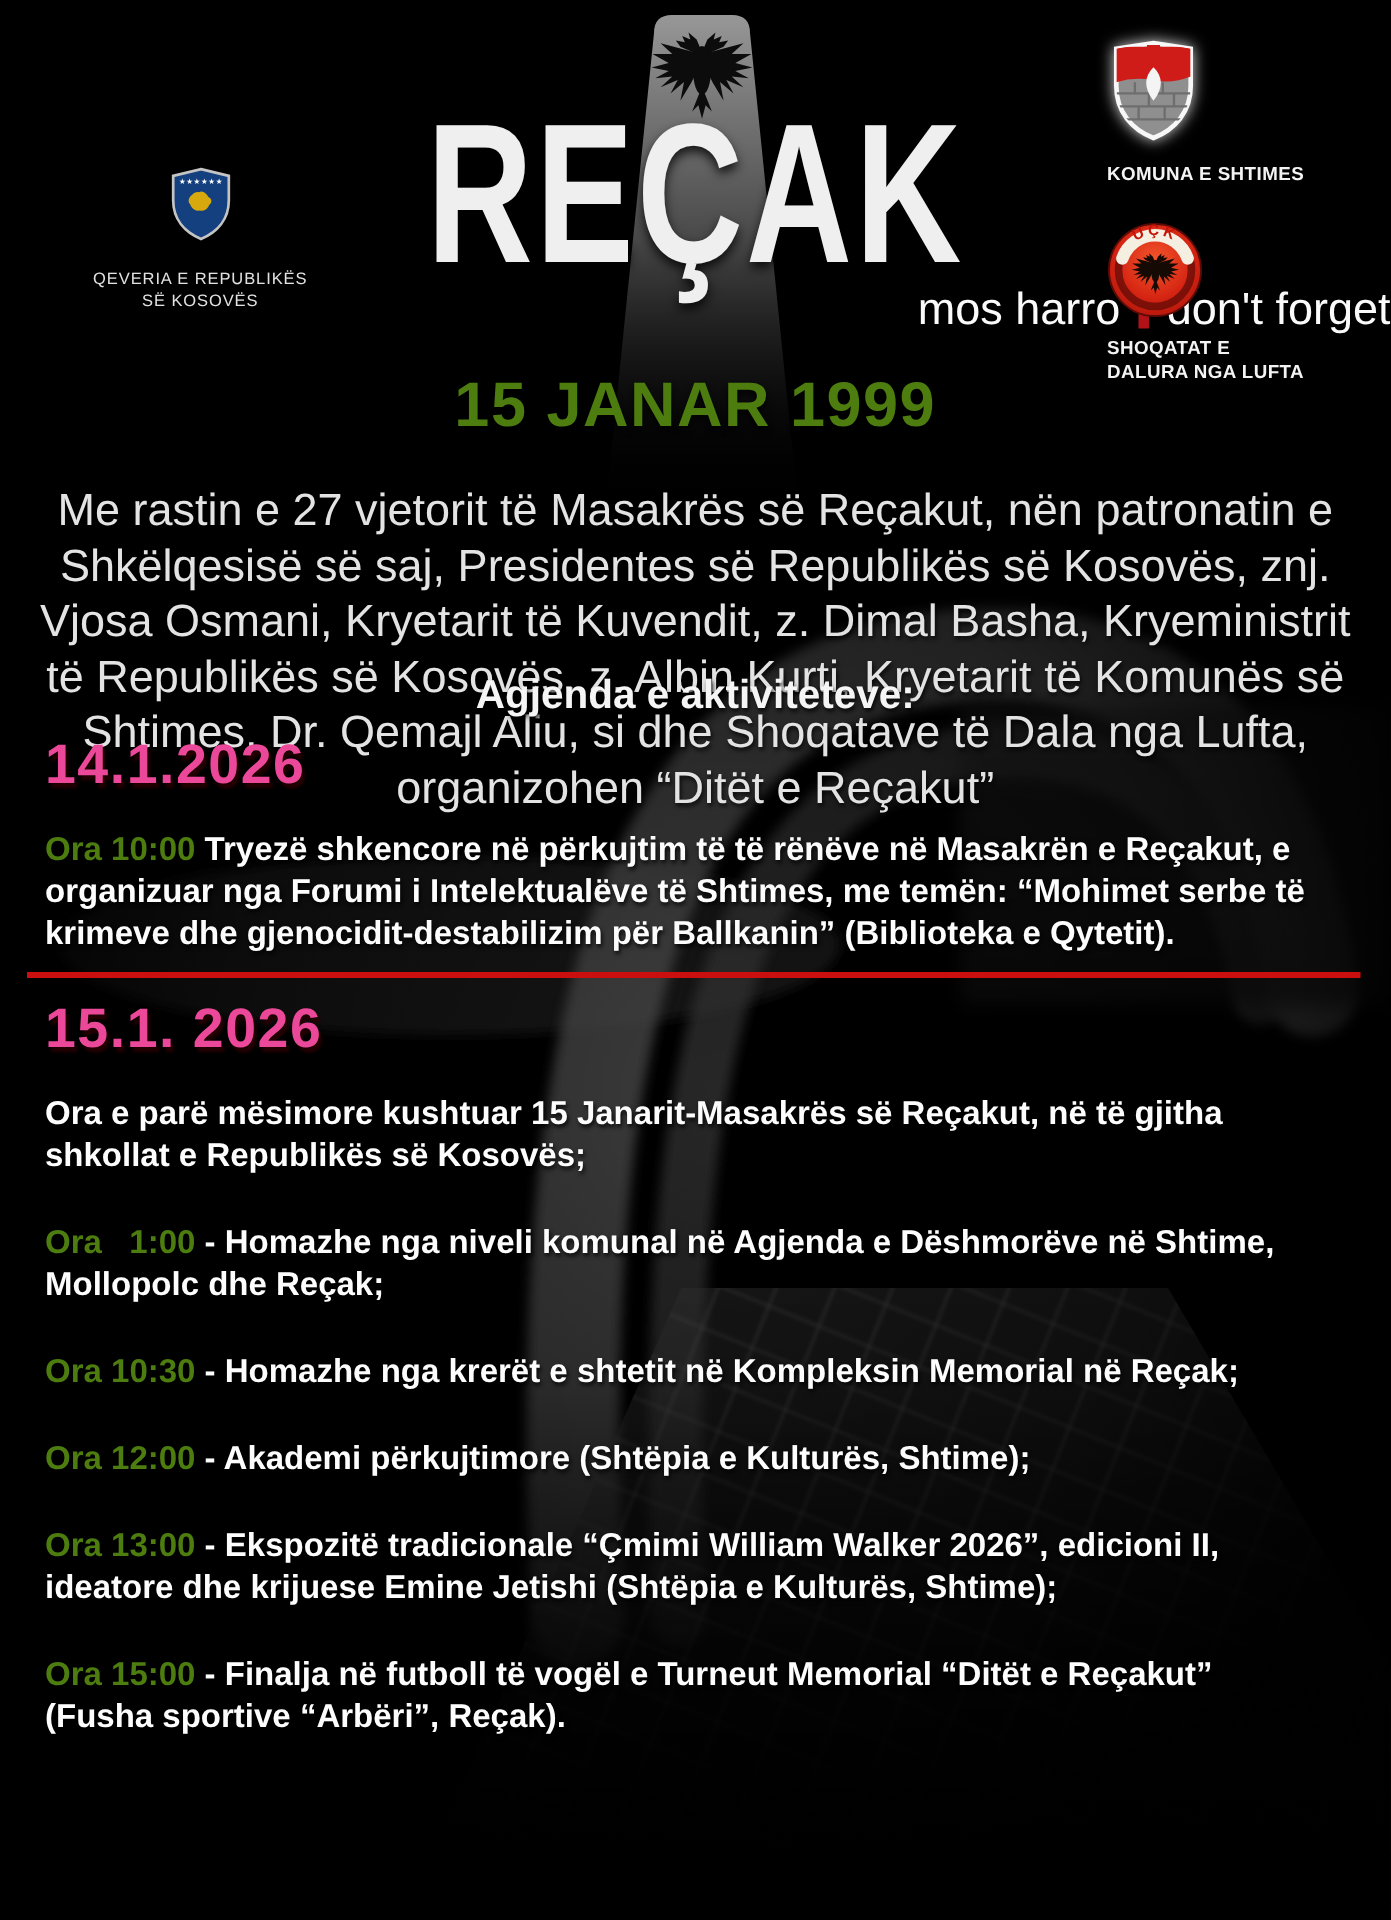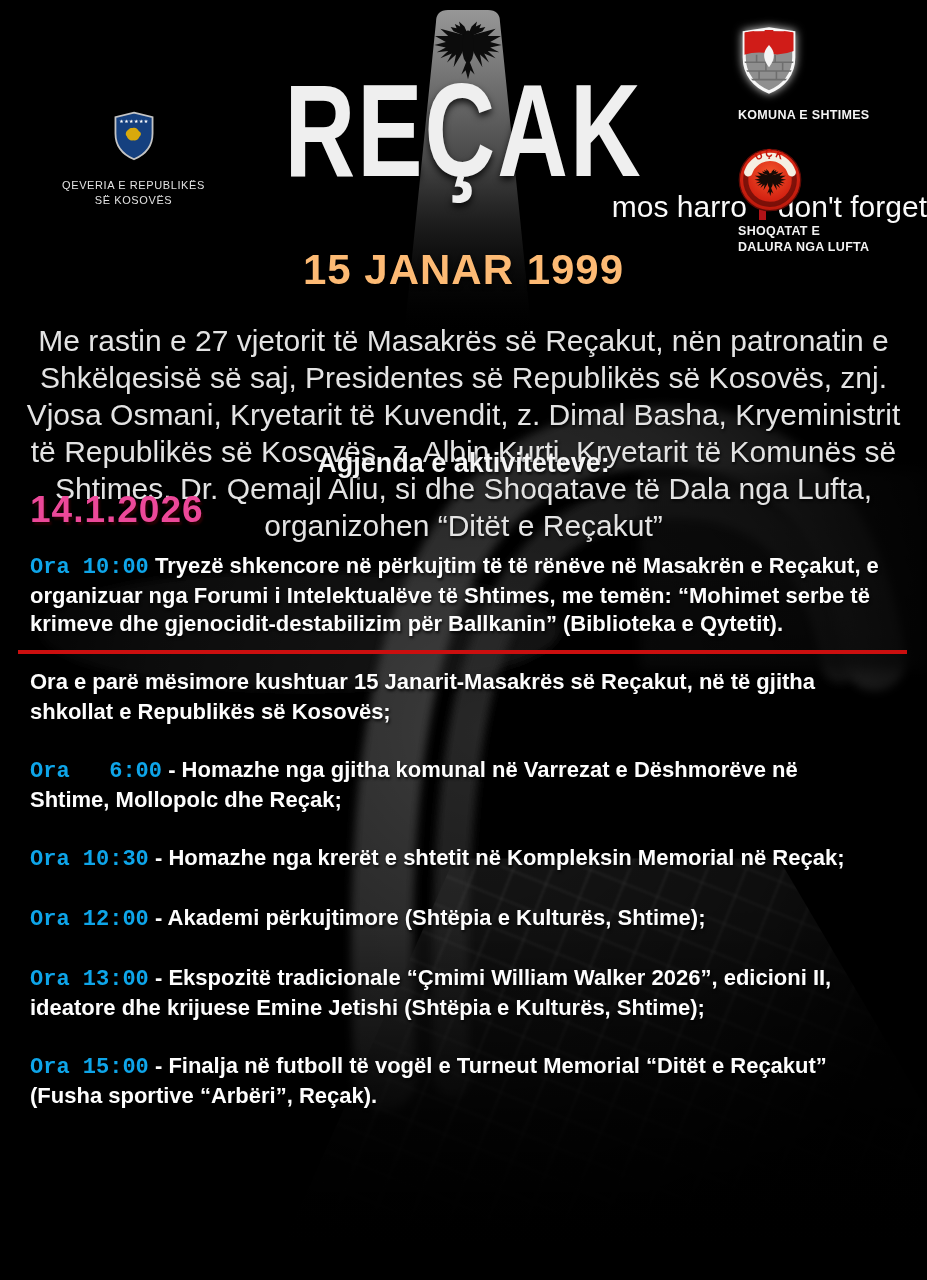--- a/index.html
+++ b/index.html
@@ -36,35 +36,35 @@
   .subtitle{position:absolute;top:190px;left:0;width:100%;text-align:right;
      font-size:30px;color:#fafafa;font-weight:400;}
   .subtitle .sep{display:inline-block;width:7px;height:25px;background:#b01217;margin:0 12px;vertical-align:-3px;}
   .right-logo{position:absolute;width:140px;text-align:left;}
   .komuna{left:738px;top:26px;}
   .uck{left:738px;top:148px;}
   .right-logo .lbl{font-size:12.5px;font-weight:bold;color:#f3f3f3;line-height:16px;margin-top:7px;letter-spacing:.3px;}
 
   
   .memorial-date{position:absolute;top:246px;left:0;width:100%;text-align:center;z-index:3;
-     font-size:42px;font-weight:bold;letter-spacing:1px;color:#fdba74;
+     font-size:42px;font-weight:bold;letter-spacing:1px;color:#4d7c0f;
      text-shadow:0 3px 4px rgba(0,0,0,.75);}
   .intro{position:absolute;top:292px;left:50%;transform:translateX(-50%);width:876px;z-index:3;
      font-size:30px;line-height:37px;color:#e3e3e3;text-align:center;font-weight:400;
      text-shadow:1px 2px 3px rgba(0,0,0,.8);}
   .agenda-heading{position:absolute;top:448px;left:0;width:100%;text-align:center;z-index:3;
      font-size:27px;font-weight:bold;color:#f5f5f5;text-shadow:1px 2px 3px rgba(0,0,0,.85);}
 
   
   .agenda{position:absolute;top:484px;left:0;right:0;z-index:3;padding:0 46px 0 30px;}
   .day-date{margin:6px 0 22px;font-size:37px;line-height:40px;font-weight:bold;color:#ec4899;
      letter-spacing:1px;text-shadow:2px 3px 2px rgba(40,0,3,.9);}
   .item{margin:0 0 30px;font-size:22px;line-height:28px;font-weight:bold;color:#fdfdfd;
      text-shadow:1px 2px 3px rgba(0,0,0,.85);}
-  .item .time{color:#0ea5e9;white-space:pre-wrap;font-family:Liberation Mono, monospace;}
+  .item .time{color:#4d7c0f;white-space:pre-wrap;}
   .divider{height:4px;background:#cb0f0f;margin:-18px -26px 14px -12px;}
 </style>
 </head>
 <body>
 
 <div class="page">
 
   <svg width="0" height="0" style="position:absolute" aria-hidden="true">
     <defs>
       <g id="eagle">
@@ -189,24 +189,25 @@
 
   <div class="agenda">
 
     <h2 class="day-date">14.1.2026</h2>
 
 
     <p class="item"><span class="time">Ora 10:00</span><span> Tryezë shkencore në përkujtim të të rënëve në Masakrën e Reçakut, e organizuar nga Forumi i Intelektualëve të Shtimes, me temën: “Mohimet serbe të krimeve dhe gjenocidit-destabilizim për Ballkanin” (Biblioteka e Qytetit).</span></p>
 
     <div class="divider"></div>
 
+    <h2 class="day-date">15.1. 2026</h2>
 
     <p class="item"><span class="time"></span><span>Ora e parë mësimore kushtuar 15 Janarit-Masakrës së Reçakut, në të gjitha shkollat e Republikës së Kosovës;</span></p>
 
-    <p class="item"><span class="time">Ora   6:00</span><span> - Homazhe nga gjitha komunal në Varrezat e Dëshmorëve në Shtime, Mollopolc dhe Reçak;</span></p>
+    <p class="item"><span class="time">Ora   1:00</span><span> - Homazhe nga niveli komunal në Agjenda e Dëshmorëve në Shtime, Mollopolc dhe Reçak;</span></p>
 
     <p class="item"><span class="time">Ora 10:30</span><span> - Homazhe nga krerët e shtetit në Kompleksin Memorial në Reçak;</span></p>
 
     <p class="item"><span class="time">Ora 12:00</span><span> - Akademi përkujtimore (Shtëpia e Kulturës, Shtime);</span></p>
 
     <p class="item"><span class="time">Ora 13:00</span><span> - Ekspozitë tradicionale “Çmimi William Walker 2026”, edicioni II, ideatore dhe krijuese Emine Jetishi (Shtëpia e Kulturës, Shtime);</span></p>
 
     <p class="item"><span class="time">Ora 15:00</span><span> - Finalja në futboll të vogël e Turneut Memorial “Ditët e Reçakut” (Fusha sportive “Arbëri”, Reçak).</span></p>
 
   </div>

